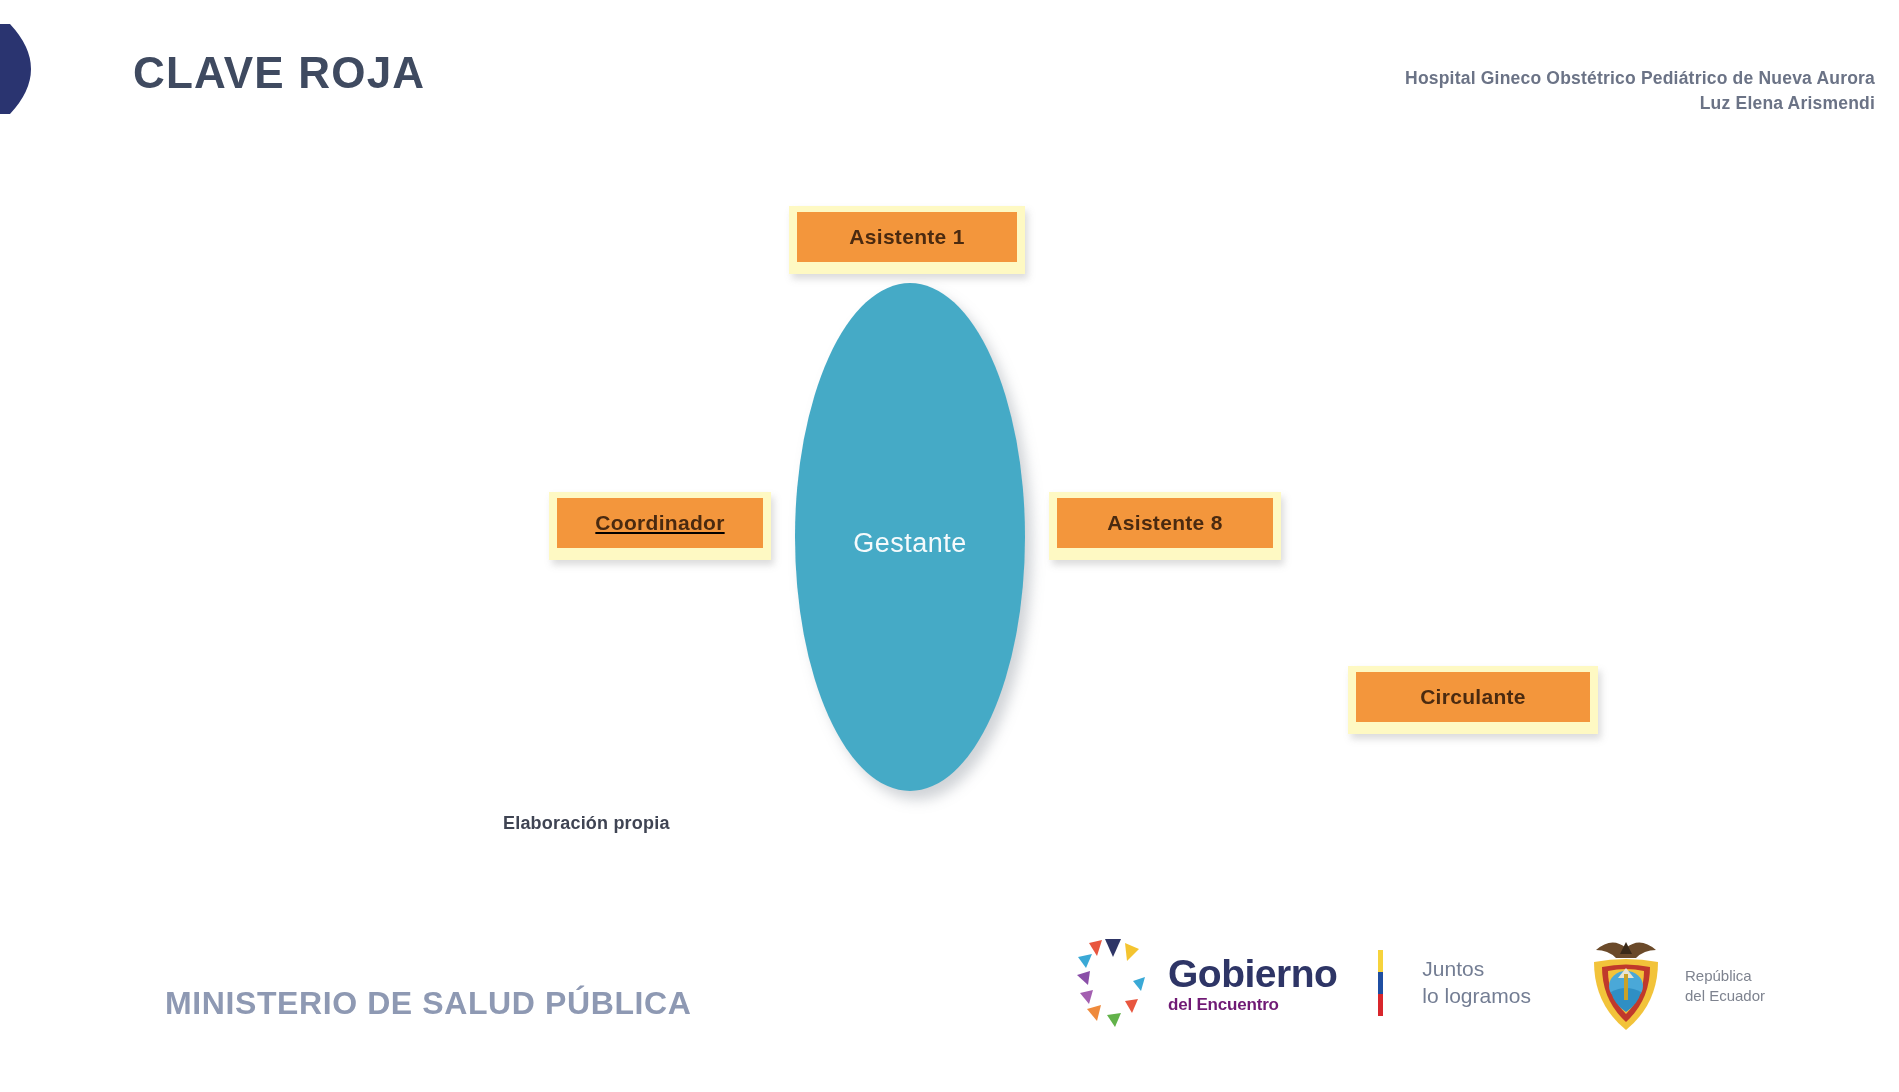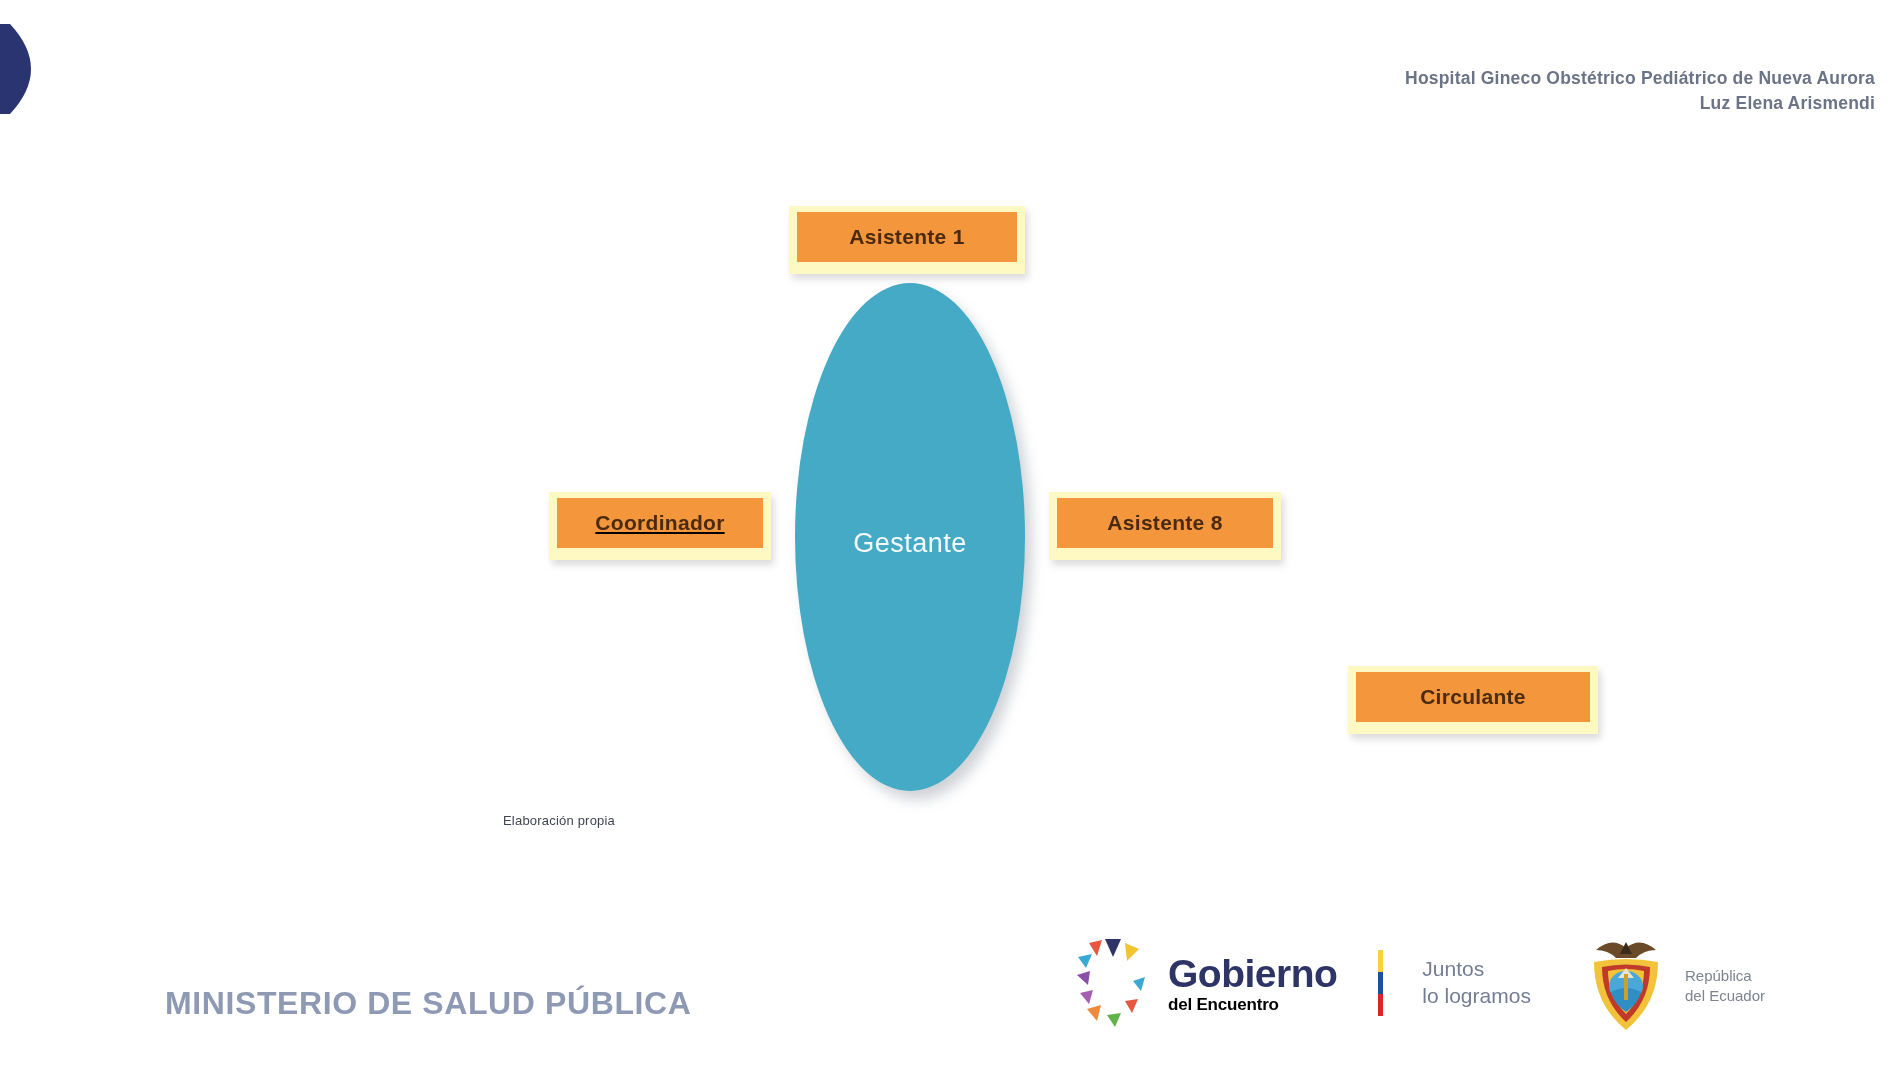--- a/index.html
+++ b/index.html
@@ -105,22 +105,22 @@
   .node-asistente1 { left: 789px; top: 206px; width: 220px; }
   .node-coordinador { left: 549px; top: 492px; width: 206px; text-decoration: underline; }
   .node-asistente2  { left: 1049px; top: 492px; width: 216px; }
   .node-circulante  { left: 1348px; top: 666px; width: 234px; }
 
   
   .caption {
     position: absolute;
     left: 503px;
     top: 813px;
-    font-size: 13px;
-    font-weight: normal;
+    font-size: 18px;
+    font-weight: bold;
     color: #3f4453;
     letter-spacing: 0.2px;
   }
 
   
   .ministry {
     position: absolute;
     left: 165px;
     top: 985px;
     font-size: 32px;
@@ -150,21 +150,21 @@
   }
   .gob-main {
     font-size: 39px;
     font-weight: bold;
     color: #2e3566;
     letter-spacing: -0.5px;
   }
   .gob-sub {
     font-size: 17px;
     font-weight: bold;
-    color: #000000;
+    color: #701a75;
     margin-top: 3px;
     letter-spacing: -0.2px;
   }
   .gob-divider {
     width: 5px;
     height: 66px;
     margin: 0 20px 0 22px;
     background: linear-gradient(to bottom, #f6d33c 0%, #f6d33c 34%, #1f4ea1 34%, #1f4ea1 67%, #d8262c 67%, #d8262c 100%);
   }
   .gob-tagline {
@@ -200,20 +200,21 @@
 <body>
 
 <div id="slide">
 
   <div class="corner-logo">
     <svg viewBox="0 0 110 98" xmlns="http://www.w3.org/2000/svg">
       <path d="M -10 4 L 62 4 Q 104 49 62 94 L -10 94 Q 28 49 -10 4 Z" fill="#2a3470"></path>
     </svg>
   </div>
 
+  <div class="slide-title">CLAVE ROJA</div>
 
   <div class="header-right">
     <div>Hospital Gineco Obstétrico Pediátrico de Nueva Aurora</div>
     <div>Luz Elena Arismendi</div>
   </div>
 
   <div class="diagram">
 
     <div class="ellipse">
       <span class="ellipse-label">Gestante</span>

